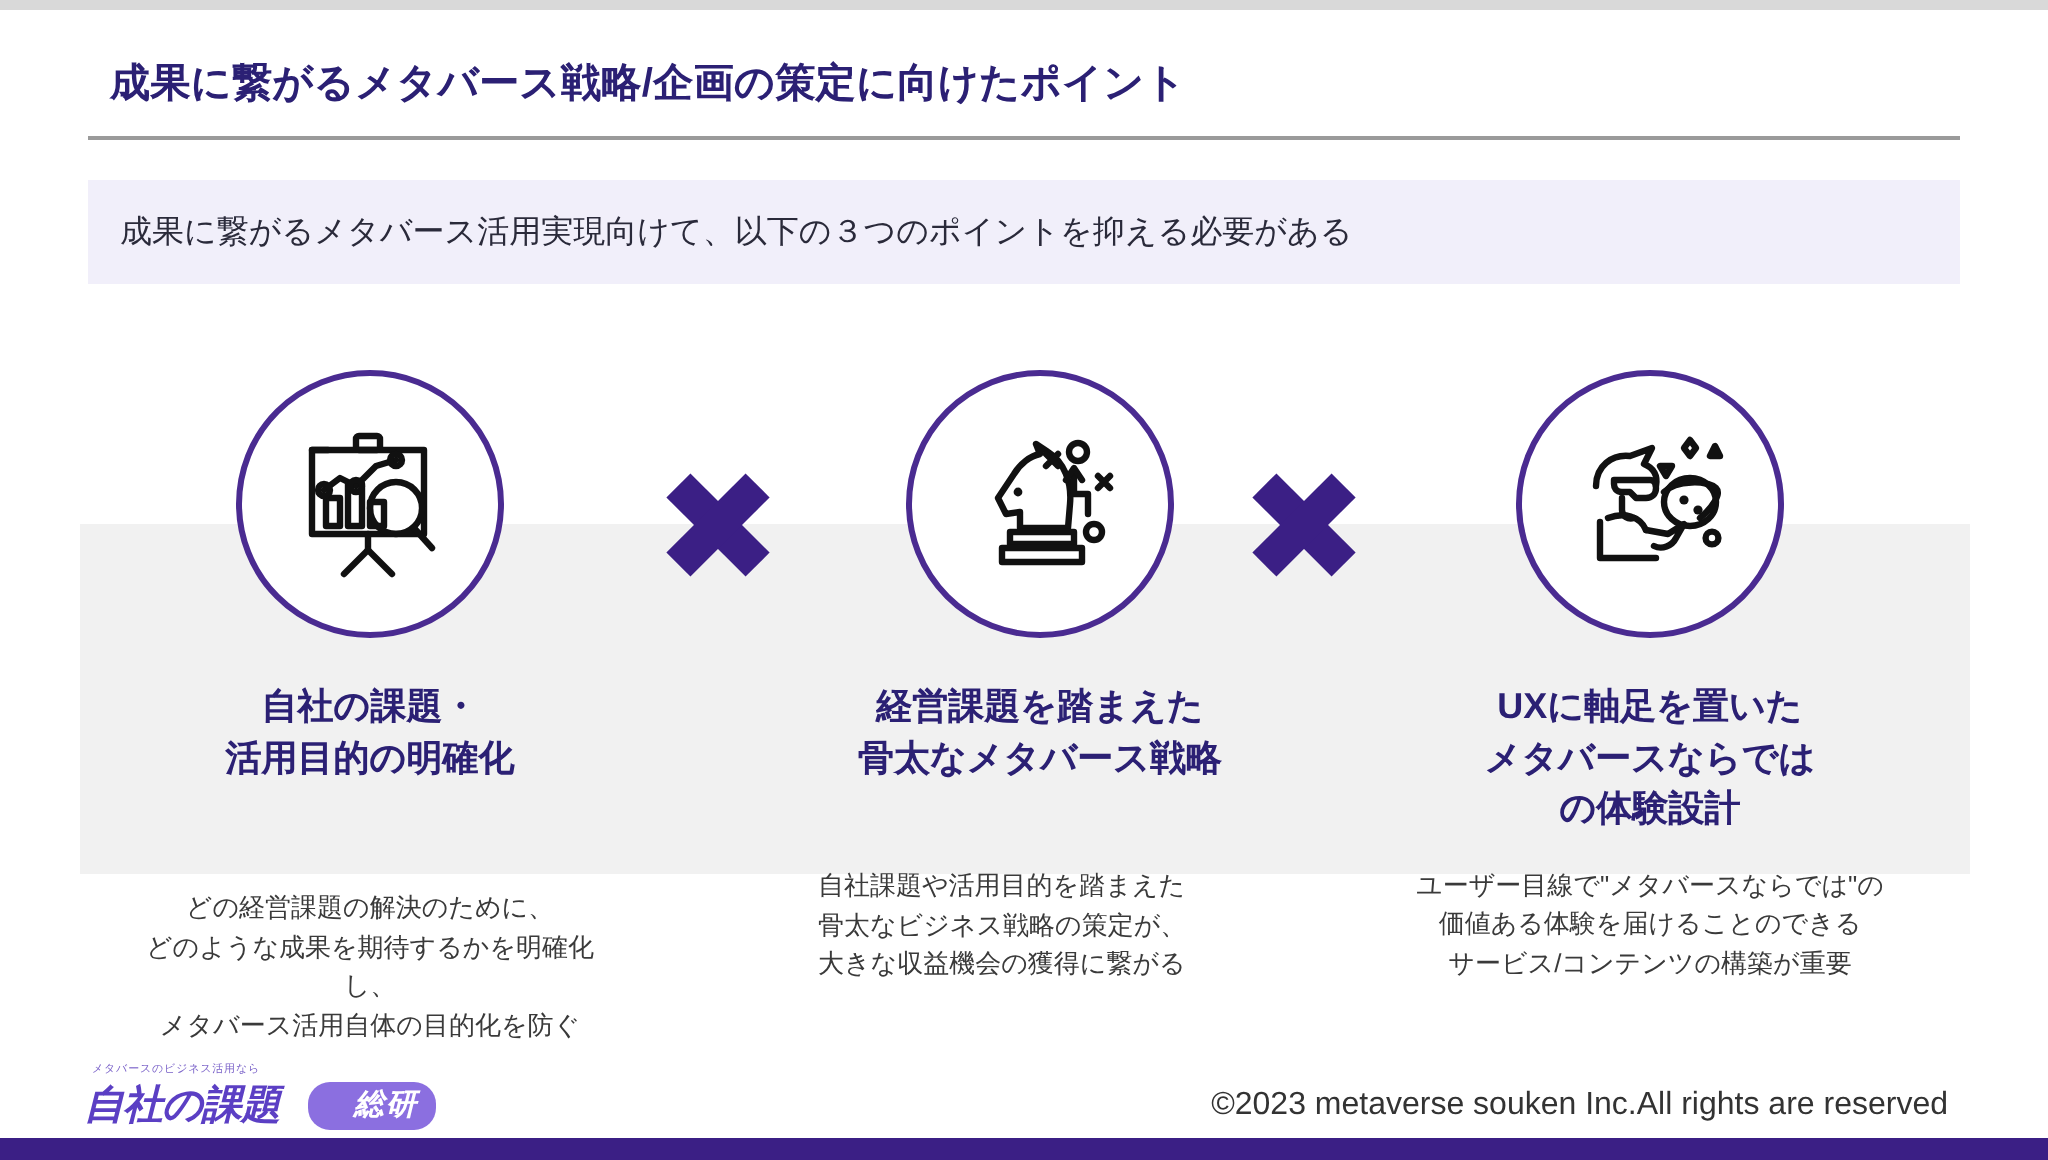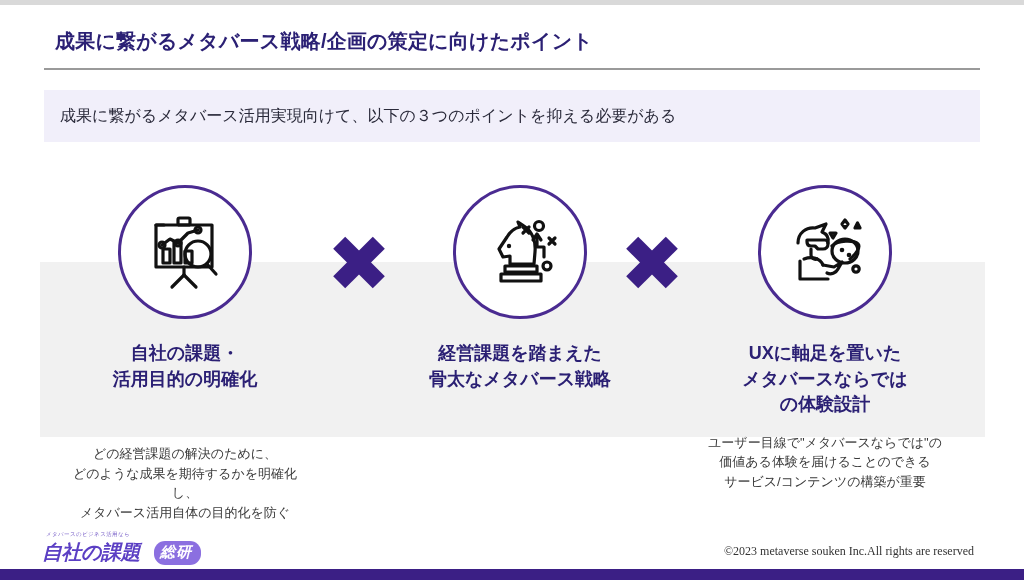--- a/index.html
+++ b/index.html
@@ -166,37 +166,36 @@
     font-size: 20px;
     font-weight: bold;
     font-style: italic;
     color: #5b3fc4;
     letter-spacing: -0.5px;
     white-space: nowrap;
   }
   .logo-badge {
     position: absolute;
     left: 112px; top: 10px;
-    padding: 2px 9px 3px 6px;
+    padding: 2px 9px 3px 23px;
     border-radius: 11px;
     background: #8b6fe0;
     color: #ffffff;
     font-size: 15px;
     font-weight: bold;
     font-style: italic;
     letter-spacing: 1px;
     white-space: nowrap;
   }
   .copyright {
     position: absolute;
     right: 50px; top: 544px;
-    font-size: 12px;
+    font-size: 16px;
     color: #333333;
     white-space: nowrap;
-    font-family: Liberation Serif, serif;
   }
 </style>
 </head>
 <body>
 
 <div class="top-strip"></div>
 
 <div class="title">成果に繋がるメタバース戦略/企画の策定に向けたポイント</div>
 <div class="title-rule"></div>
 
@@ -248,20 +247,23 @@
           <path d="M56 31 L60 25 L64 31"></path>
           <circle cx="62" cy="17" r="4.5"></circle>
           <circle cx="70" cy="57" r="4"></circle>
           <path d="M46 18 L52 24 M52 18 L46 24"></path>
           <path d="M72 29 L78 35 M78 29 L72 35"></path>
         </svg>
       </span>
     </div>
     <div class="col-head">経営課題を踏まえた
 骨太なメタバース戦略</div>
+    <div class="col-body">自社課題や活用目的を踏まえた
+骨太なビジネス戦略の策定が、
+大きな収益機会の獲得に繋がる</div>
   </div>
 
   <div class="col col-3">
     <div class="circle">
       <span>
         <svg width="86" height="86" viewBox="0 0 86 86" fill="none" stroke="#111111" stroke-width="3.2" stroke-linecap="round" stroke-linejoin="round">
           <path d="M16 34 C16 24 24 18 33 19 L44 15 L40 23 C45 25 47 29 46 34"></path>
           <path d="M25 31 H43 C45 31 46 33 46 35 C46 38 44 40 41 40 H36 L33 37 H29 C26 37 25 35 25 33 Z"></path>
           <path d="M29 40 V46 C29 49 32 51 35 50"></path>
           <path d="M22 50 C30 47 38 49 41 56"></path>

